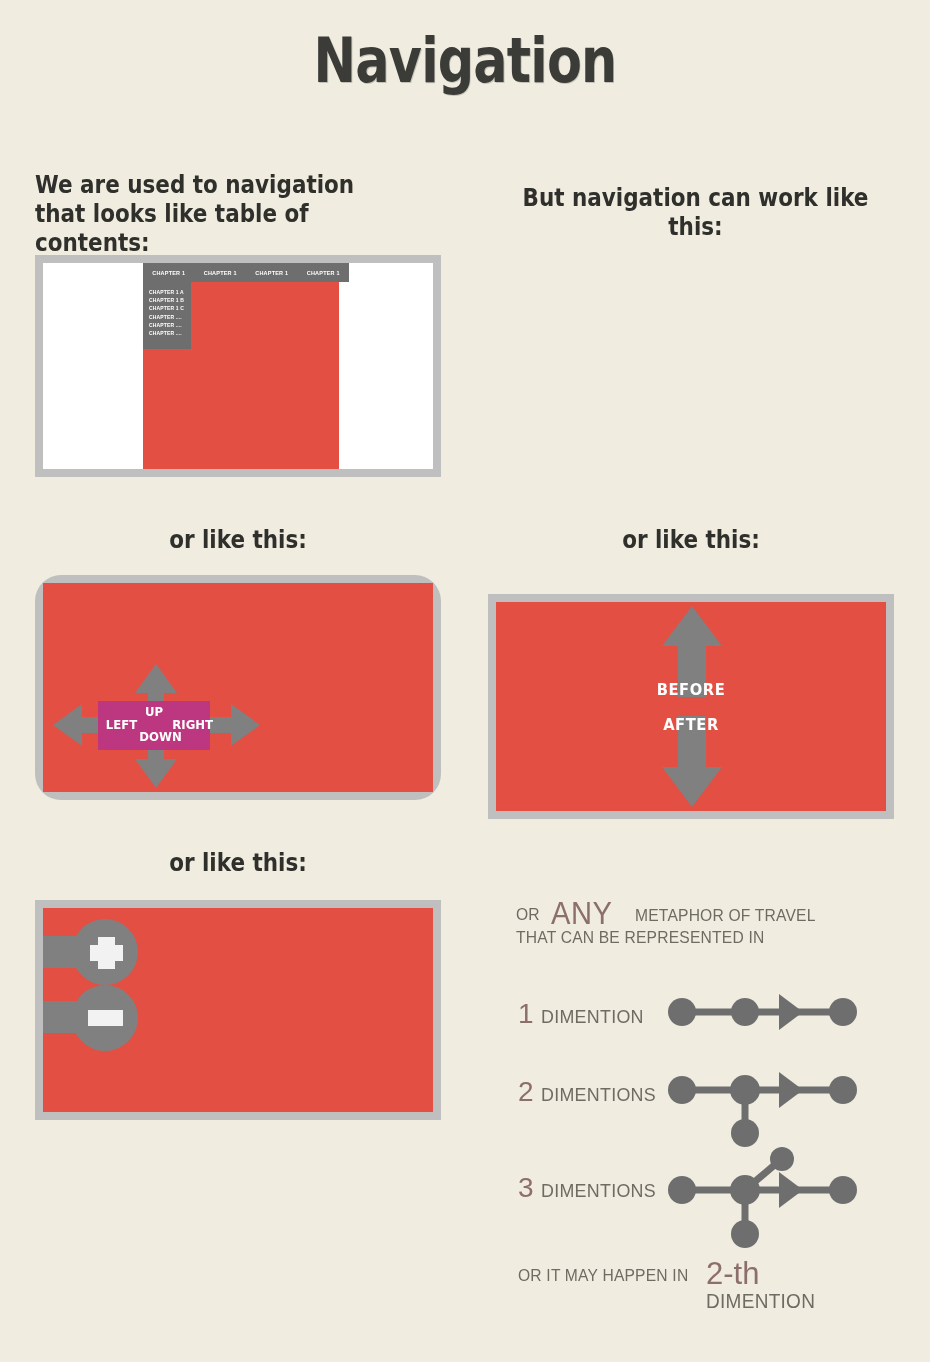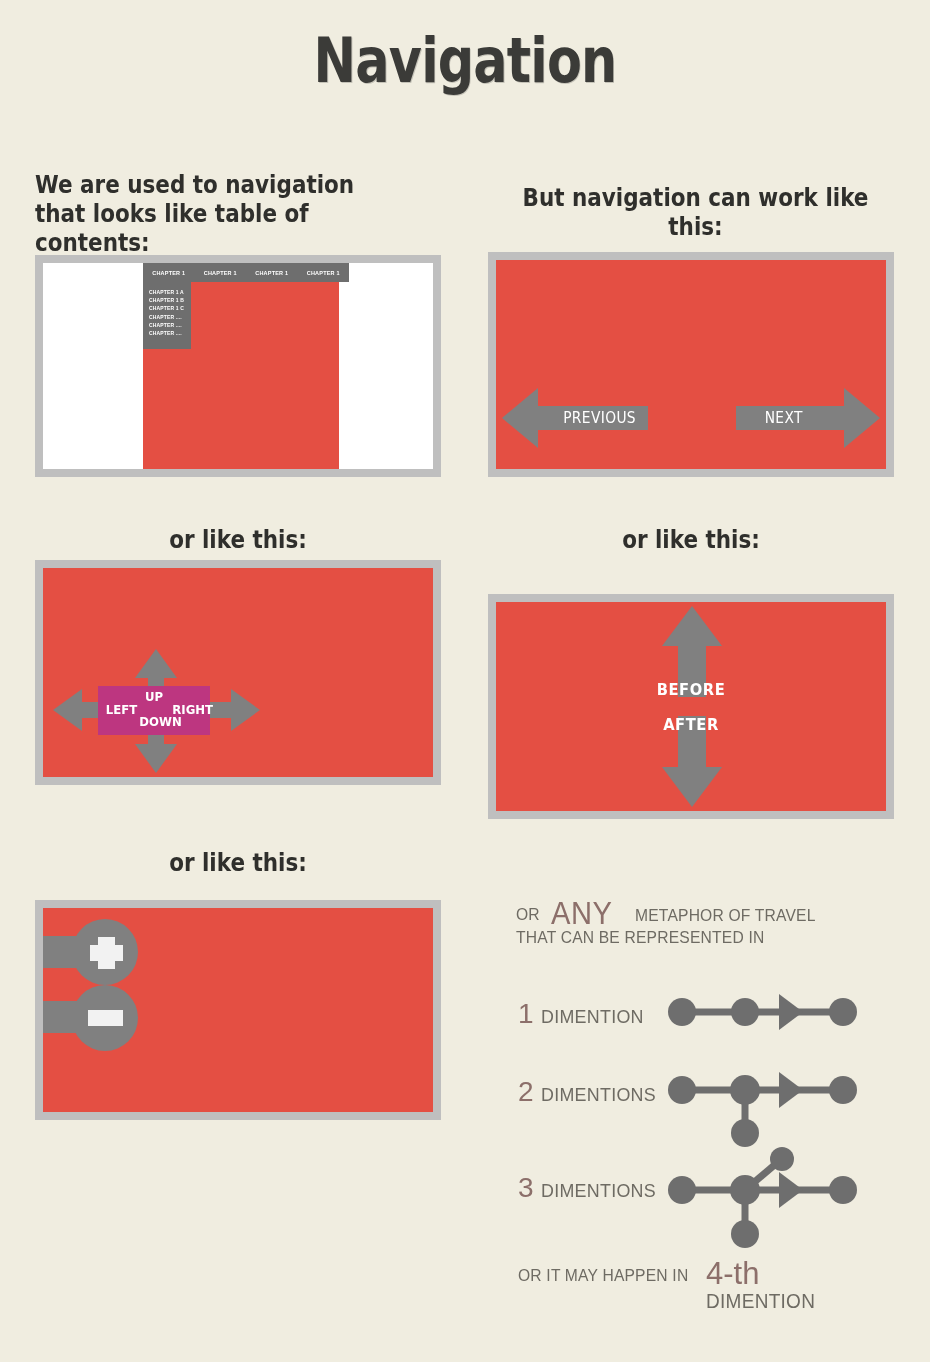--- a/index.html
+++ b/index.html
@@ -203,36 +203,24 @@
         <div class="si">CHAPTER 1 C</div>
         <div class="si">CHAPTER ....</div>
         <div class="si">CHAPTER ....</div>
         <div class="si">CHAPTER ....</div>
       </div>
     </div>
   </div>
 
   <div class="caption center" style="left:488px;top:183px;width:415px;text-align:center;">But navigation can work like this:</div>
 
-  <div class="screen" style="left:488px;top:252px;width:406px;height:225px;">
-    <div class="screen-inner">
-      <svg class="sv" style="left:0;top:0;width:390px;height:209px;" viewBox="0 0 390 209">
-
-        <path d="M6 158 L42 128 L42 146 L152 146 L152 170 L42 170 L42 188 Z" fill="#808080"></path>
-
-        <path d="M384 158 L348 128 L348 146 L240 146 L240 170 L348 170 L348 188 Z" fill="#808080"></path>
-      </svg>
-      <div class="arrow-label" style="left:64px;top:149px;">PREVIOUS</div>
-      <div class="arrow-label" style="left:267px;top:149px;">NEXT</div>
-    </div>
-  </div>
 
   <div class="caption center" style="left:35px;top:525px;width:406px;text-align:center;">or like this:</div>
 
-  <div class="screen" style="left:35px;top:560px;width:406px;height:225px;">
+  <div class="screen" style="left:35px;top:575px;width:406px;height:225px;border-radius:26px;">
     <div class="screen-inner">
       <svg class="sv" style="left:0;top:0;width:390px;height:209px;" viewBox="0 0 390 209">
 
         <path d="M113 81 L92 110 L105 110 L105 160 L121 160 L121 110 L134 110 Z" fill="#808080"></path>
 
         <path d="M113 205 L92 176 L105 176 L105 126 L121 126 L121 176 L134 176 Z" fill="#808080"></path>
 
         <path d="M10 142 L39 121 L39 134 L92 134 L92 150 L39 150 L39 163 Z" fill="#808080"></path>
 
         <path d="M217 142 L188 121 L188 134 L134 134 L134 150 L188 150 L188 163 Z" fill="#808080"></path>
@@ -316,16 +304,16 @@
     <line x1="85" y1="50" x2="118" y2="22" stroke="#6E6E6E" stroke-width="7"></line>
     <circle cx="22" cy="50" r="14" fill="#6E6E6E"></circle>
     <circle cx="85" cy="50" r="15" fill="#6E6E6E"></circle>
     <circle cx="183" cy="50" r="14" fill="#6E6E6E"></circle>
     <circle cx="85" cy="94" r="14" fill="#6E6E6E"></circle>
     <circle cx="122" cy="19" r="12" fill="#6E6E6E"></circle>
     <path d="M143 50 L119 32 L119 68 Z" fill="#6E6E6E"></path>
   </svg>
 
   <div class="meta-line meta-small" style="left:518px;top:1266px;">OR IT MAY HAPPEN IN</div>
-  <div class="fourth-num" style="left:706px;top:1256px;">4-th</div>
+  <div class="fourth-num" style="left:706px;top:1256px;">2-th</div>
   <div class="fourth-word" style="left:706px;top:1290px;">DIMENTION</div>
 
 </div>
 
 </body></html>

